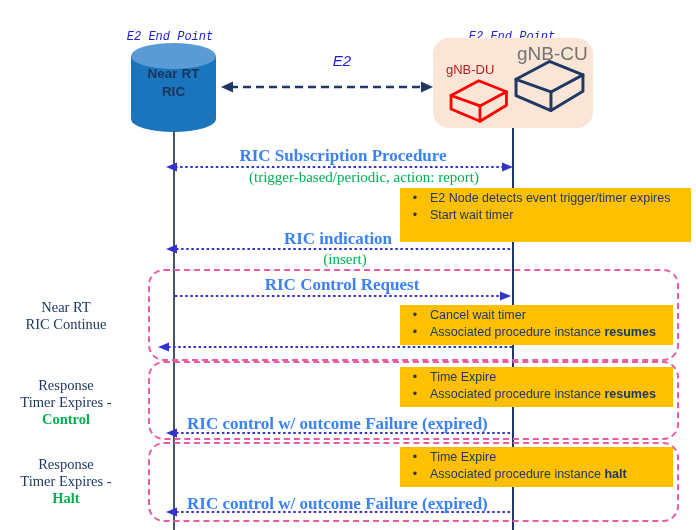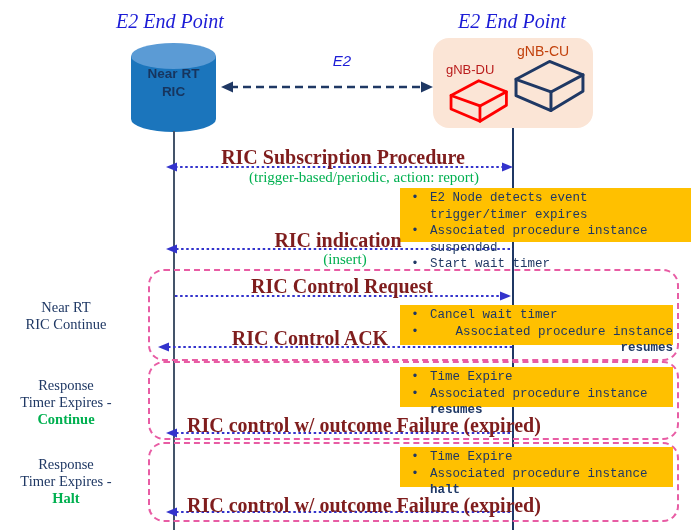--- a/index.html
+++ b/index.html
@@ -3,54 +3,53 @@
 <meta charset="utf-8">
 <style>
   html,body{margin:0;padding:0;background:#ffffff;}
   #stage{
     position:relative;width:696px;height:530px;background:#ffffff;overflow:hidden;
     font-family:"Liberation Sans",sans-serif;
   }
   .abs{position:absolute;}
   
   .ep-title{
-    font-family:Liberation Serif, serif;font-style:italic;font-size:20px;
-    color:#1C1CD6;white-space:nowrap;transform:translateX(-50%);
+    font-family:Liberation Mono, monospace;font-style:italic;font-size:12px;
+    color:#1C1CD6;white-space:nowrap;transform:translateX(-50%);margin-top:20px;
   }
   
   .e2-label{
     font-family:"Liberation Sans",sans-serif;font-style:italic;font-weight:normal;
     font-size:15px;color:#1C1CD6;transform:translateX(-50%);text-align:center;
   }
   
   .cyl-text{
     width:85px;text-align:center;font-weight:bold;font-size:13.5px;line-height:1.3;
     color:#17355E;
   }
   
   .gnb-box{
     width:160px;height:90px;background:#FBE5D6;border-radius:16px;
   }
   .gnb-du-label{font-size:13px;color:#b91c1c;white-space:nowrap;}
-  .gnb-cu-label{font-size:14px;color:#c2410c;white-space:nowrap;}
+  .gnb-cu-label{font-size:19px;color:#737373;white-space:nowrap;}
   
   .msg{
-    font-family:"Liberation Serif",serif;font-weight:bold;font-size:20px;
-    color:#7f1d1d;white-space:nowrap;z-index:4;
+    font-family:"Liberation Serif",serif;font-weight:bold;font-size:17px;
+    color:#3b82f6;white-space:nowrap;z-index:4;
   }
   .msg.centered{transform:translateX(-50%);}
   .note-green{
     font-family:"Liberation Serif",serif;font-size:15px;color:#00B050;
     white-space:nowrap;transform:translateX(-50%);z-index:4;
   }
   
   .callout{
     background:#FFC000;color:#1F3864;font-size:12.5px;z-index:3;
     padding-top:2px;
-    font-family:Liberation Mono, monospace;
   }
   .callout .nline{display:flex;line-height:16.5px;}
   .callout .nline::before{content:"\2022";flex:0 0 30px;text-align:center;}
   .callout b{font-weight:bold;}
   
   .phase{
     border:2.5px dashed #E85CA4;border-radius:16px;z-index:2;
   }
   
   .side-label{
@@ -148,30 +147,26 @@
 
   <div class="abs phase" style="left:148px;top:269px;width:527px;height:88px;"></div>
   <div class="abs phase" style="left:148px;top:361px;width:527px;height:75px;"></div>
   <div class="abs phase" style="left:148px;top:442px;width:527px;height:76px;"></div>
 
   <div class="abs msg centered" style="left:343px;top:146px;">RIC Subscription Procedure</div>
   <div class="abs note-green" style="left:364px;top:169px;">(trigger-based/periodic, action: report)</div>
   <div class="abs msg centered" style="left:338px;top:229px;">RIC indication</div>
   <div class="abs note-green" style="left:345px;top:251px;">(insert)</div>
   <div class="abs msg centered" style="left:342px;top:275px;">RIC Control Request</div>
-  <div class="abs msg centered" style="left:310px;top:327px;">RIC Control ACK</div>
   <div class="abs msg" style="left:187px;top:414px;">RIC control w/ outcome Failure (expired)</div>
   <div class="abs msg" style="left:187px;top:494px;">RIC control w/ outcome Failure (expired)</div>
 
   <div class="abs callout" style="left:400px;top:188px;width:291px;height:52px;">
     <div class="nline">
         <span><span>E2 Node detects event trigger/timer expires</span><b></b></span>
-      </div>
-    <div class="nline">
-        <span><span>Associated procedure instance suspended</span><b></b></span>
       </div>
     <div class="nline">
         <span><span>Start wait timer</span><b></b></span>
       </div>
   </div>
 
   <div class="abs callout" style="left:400px;top:305px;width:273px;height:38px;text-align:right;">
     <div class="nline">
         <span><span>Cancel wait timer</span><b></b></span>
       </div>
@@ -198,21 +193,21 @@
       </div>
   </div>
 
   <div class="abs side-label" style="top:299px;">
     <span>Near RT</span><br>
     <span>RIC Continue</span>
   </div>
   <div class="abs side-label" style="top:377px;">
     <span>Response</span><br>
     <span>Timer Expires -</span><br>
-    <span class="gb">Continue</span>
+    <span class="gb">Control</span>
   </div>
   <div class="abs side-label" style="top:456px;">
     <span>Response</span><br>
     <span>Timer Expires -</span><br>
     <span class="gb">Halt</span>
   </div>
 
 </div>
 
 </body></html>

